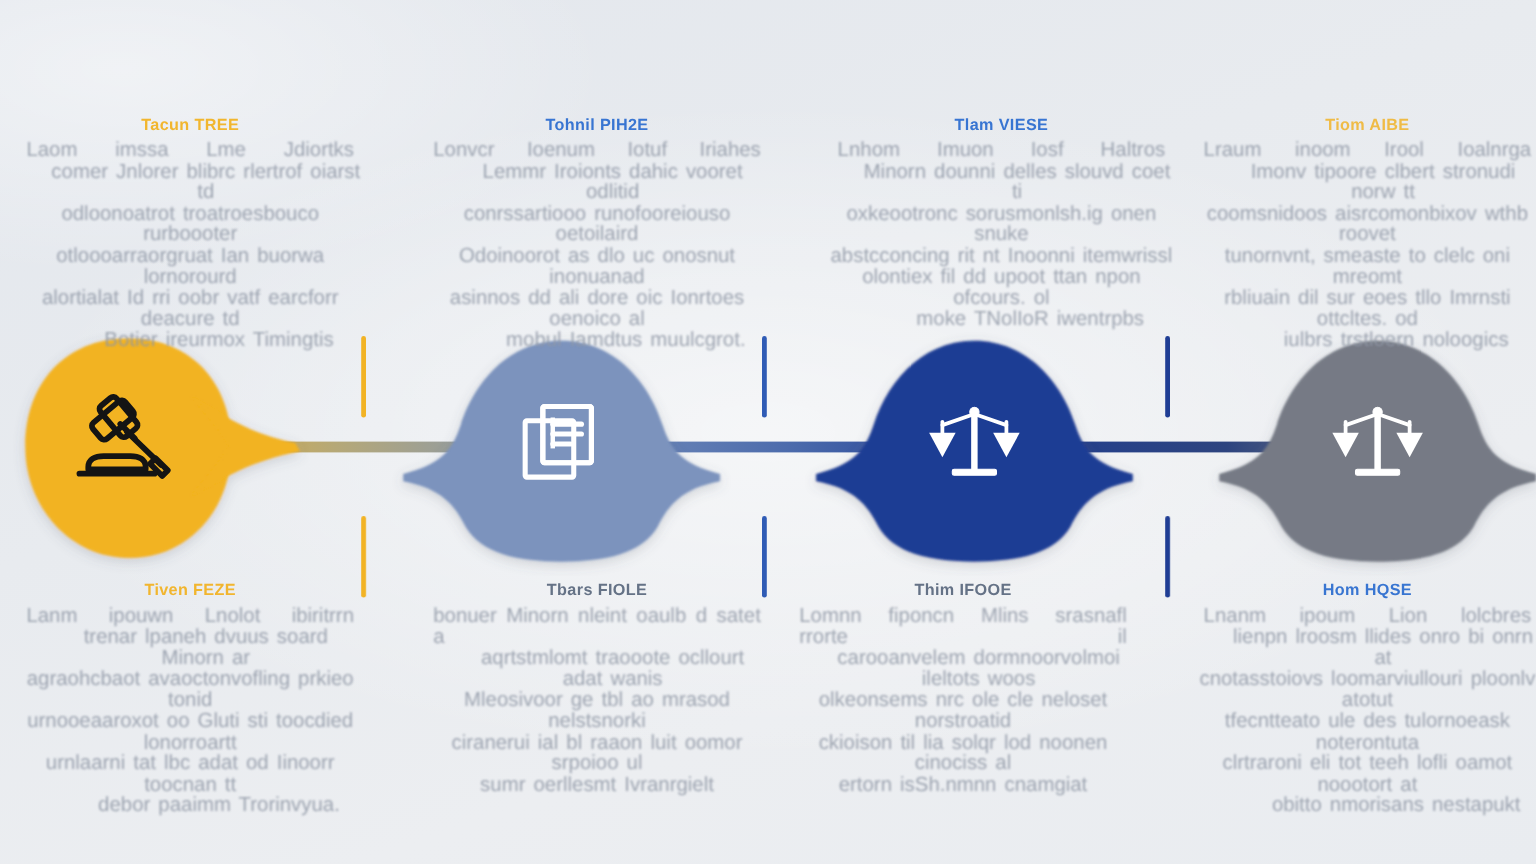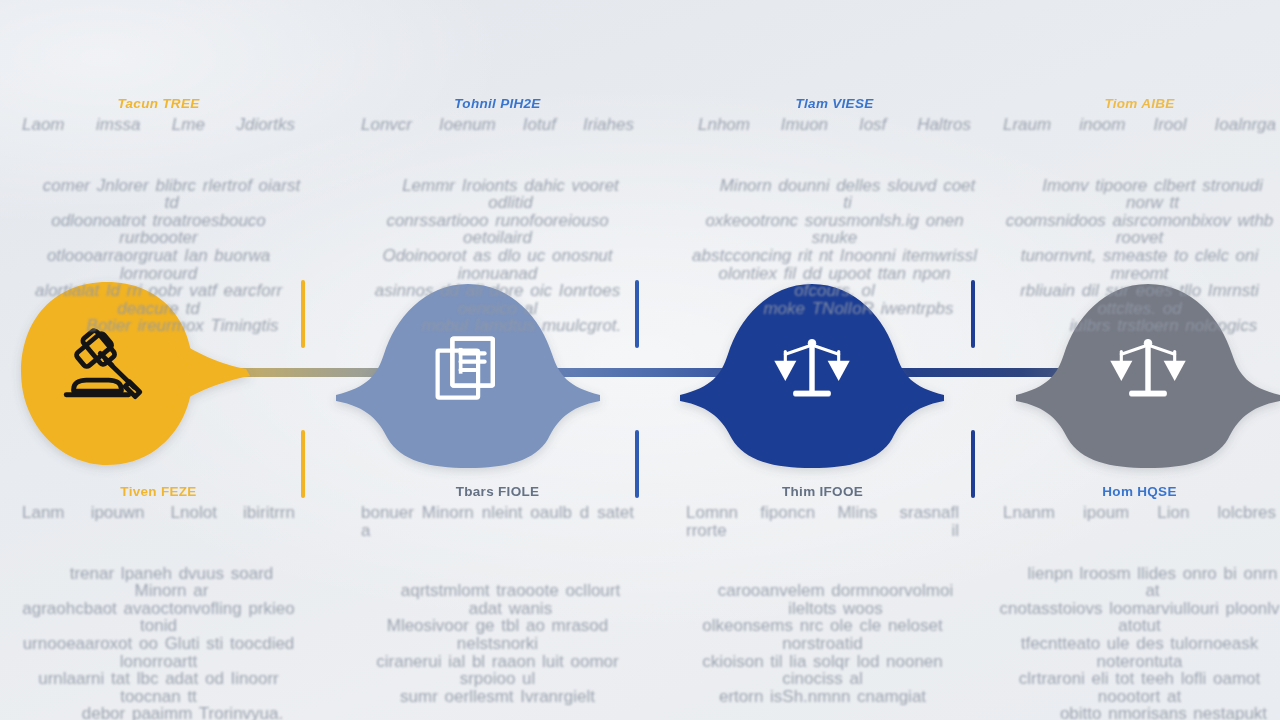--- a/index.html
+++ b/index.html
@@ -71,21 +71,21 @@
   }
   .tick.up   { height: 68px; top: 15px; }
   .tick.down { height: 68px; top: 165px; }
 
   
   .block {
     position: absolute;
     width: 285px;
     text-align: center;
   }
-  .block.top    { top: 96px; font-style: italic; }
+  .block.top    { top: 96px; }
   .block.bottom { top: 484px; }
 
   .block-title {
     font-size: 13.5px;
     font-weight: bold;
     letter-spacing: 0.3px;
     margin: 0 0 4px 0;
     line-height: 16px;
     filter: blur(0.65px);
     opacity: 0.95;
@@ -95,21 +95,21 @@
     line-height: 17.6px;
     color: #9098a6;
     margin: 0;
     filter: blur(0.9px);
     opacity: 0.85;
     text-align: center;
     word-spacing: 2px;
   }
   .block-body .ln { display: block; }
   .block-body .ln:nth-child(1) { text-align: justify; text-align-last: justify; padding: 0 6px; }
-  .block-body .ln:nth-child(2) { padding-left: 26px; margin-top: 43px; }
+  .block-body .ln:nth-child(2) { padding-left: 26px; }
   .block-body .ln:nth-child(5) { padding-right: 0px; }
   .block-body .ln:nth-child(6) { padding-left: 48px; }
 </style>
 </head>
 <body>
 
 <div class="canvas">
   <div class="wash"></div>
 
   <div class="timeline">
@@ -352,21 +352,21 @@
     <div class="block-title" style="color:#5d6b80">Tbars FIOLE</div>
     <div class="block-body">
       <span class="ln">bonuer Minorn nleint  oaulb d satet a</span>
       <span class="ln">aqrtstmlomt traooote ocllourt adat wanis</span>
       <span class="ln">Mleosivoor ge tbl ao mrasod nelstsnorki</span>
       <span class="ln">ciranerui ial bl raaon luit oomor srpoioo ul</span>
       <span class="ln">sumr oerllesmt Ivranrgielt</span>
     </div>
   </div>
 
-  <div class="block bottom" style="left:680px;">
+  <div class="block bottom" style="left:660px;">
     <div class="block-title" style="color:#5d6b80">Thim IFOOE</div>
     <div class="block-body">
       <span class="ln">Lomnn fiponcn Mlins srasnafl rrorte il</span>
       <span class="ln">carooanvelem dormnoorvolmoi ileltots woos</span>
       <span class="ln">olkeonsems nrc ole cle neloset norstroatid</span>
       <span class="ln">ckioison  til  lia solqr lod noonen cinociss  al</span>
       <span class="ln">ertorn isSh.nmnn cnamgiat</span>
     </div>
   </div>
 

